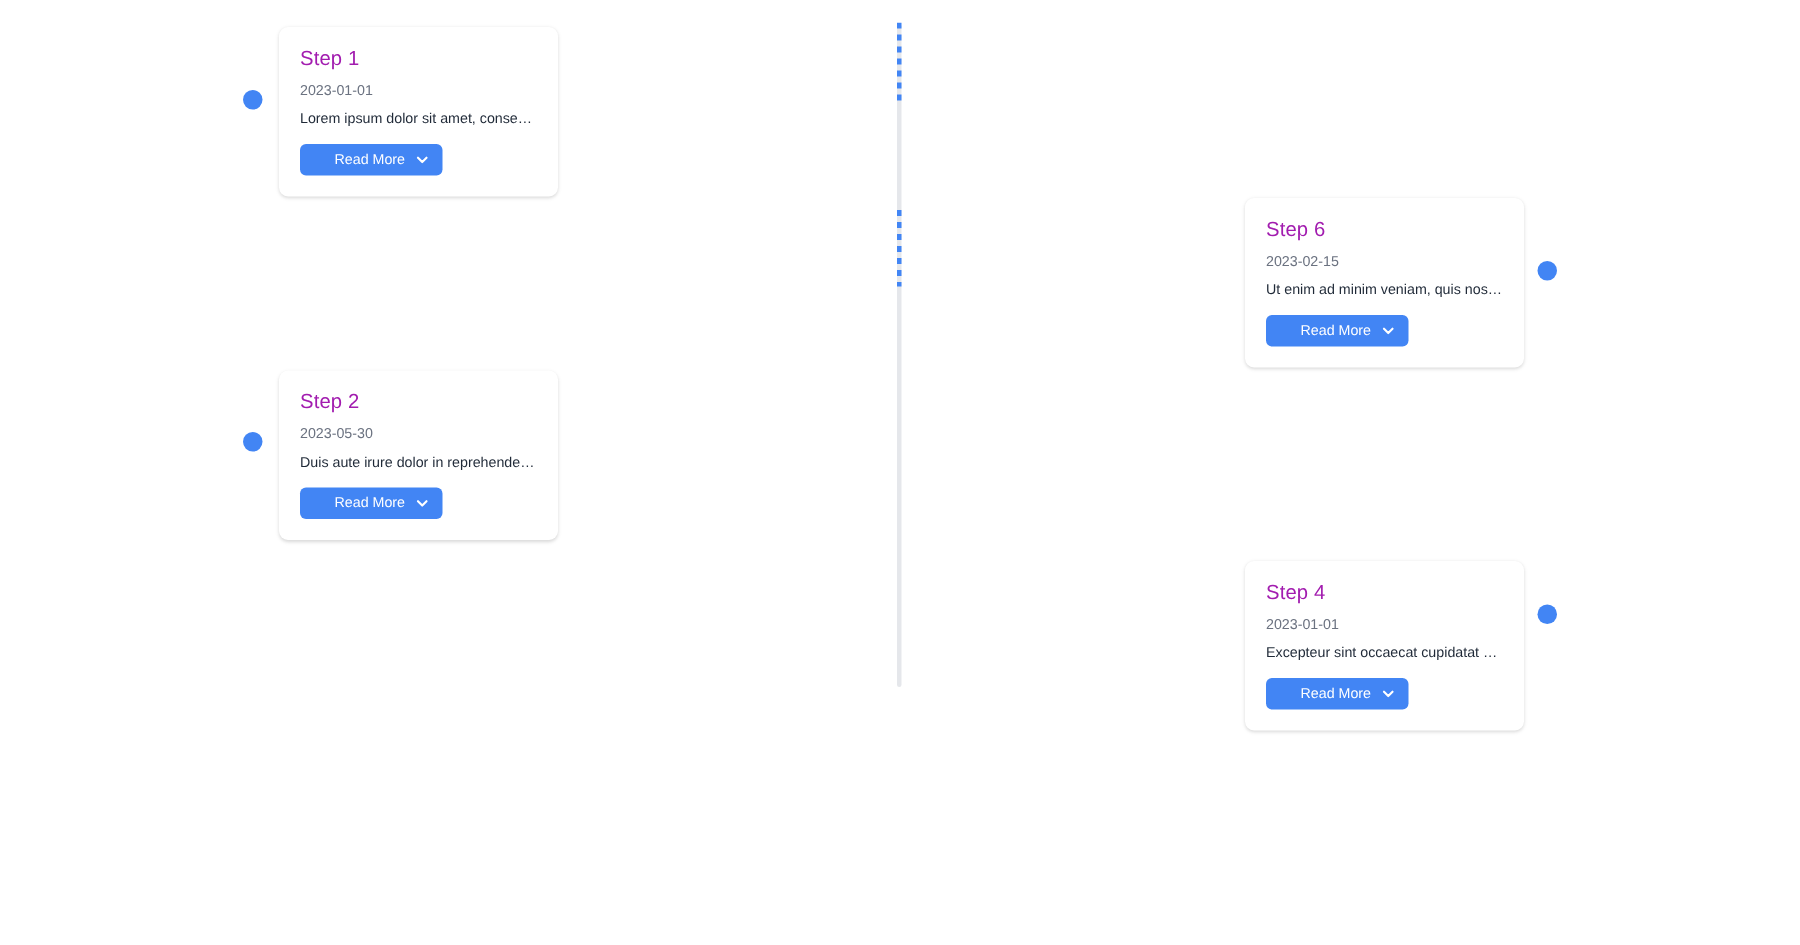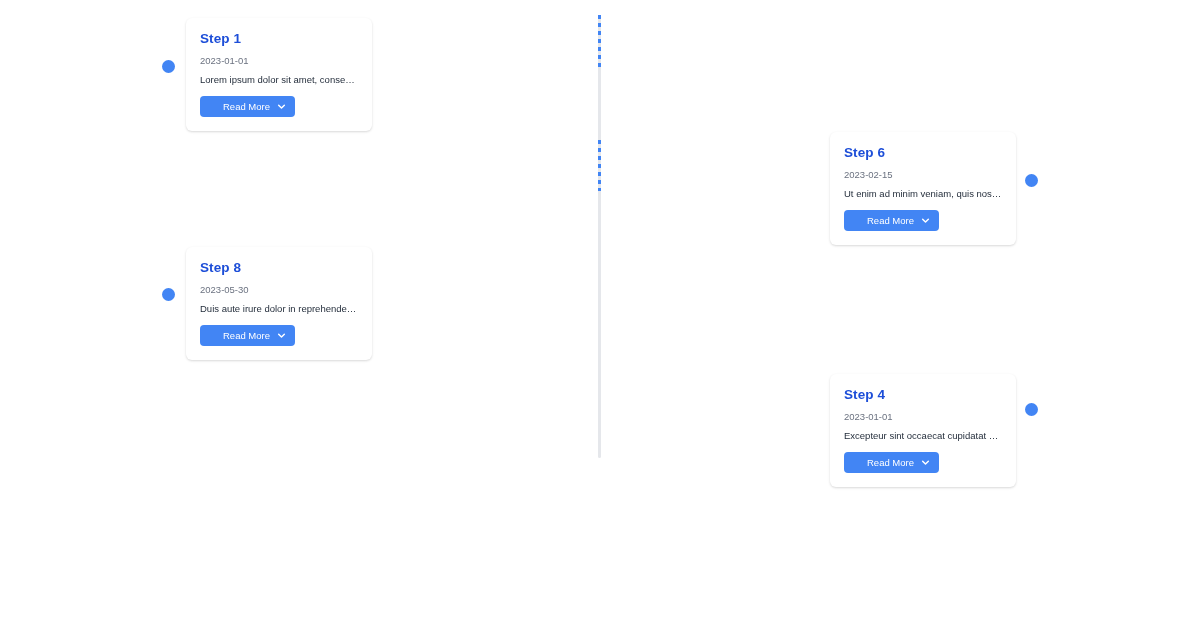--- a/index.html
+++ b/index.html
@@ -55,22 +55,22 @@
     background: #ffffff;
     border-radius: 6px;
     box-shadow: 0 1px 3px rgba(0,0,0,0.10), 0 1px 2px rgba(0,0,0,0.06);
     padding: 12px 14px 14px 14px;
     width: 186px;
   }
   .tl-item.right .tl-card { width: 186px; }
 
   .tl-title {
     font-size: 13.5px;
-    font-weight: bold;
-    color: #1d4ed8;
+    font-weight: normal;
+    color: #a21caf;
     line-height: 1.3;
     margin: 0 0 7px 0;
     letter-spacing: 0.1px;
   }
   .tl-date {
     font-size: 9.5px;
     color: #6b7280;
     line-height: 1.3;
     margin: 0 0 7px 0;
   }
@@ -169,21 +169,21 @@
               <path d="M2.2 4.2 L6 8 L9.8 4.2" stroke="#ffffff" stroke-width="1.9" stroke-linecap="round" stroke-linejoin="round"></path>
             </svg>
         </span>
       </button>
     </div>
   </div>
 
   <div class="tl-item left item-2">
     <div class="tl-dot"></div>
     <div class="tl-card">
-      <div class="tl-title">Step 8</div>
+      <div class="tl-title">Step 2</div>
       <div class="tl-date">2023-05-30</div>
       <div class="tl-desc">Duis aute irure dolor in reprehenderit i…</div>
       <button class="read-more-btn">
         <span>Read More</span>
         <span class="chev">
           <svg width="9" height="9" viewBox="0 0 12 12" fill="none">
               <path d="M2.2 4.2 L6 8 L9.8 4.2" stroke="#ffffff" stroke-width="1.9" stroke-linecap="round" stroke-linejoin="round"></path>
             </svg>
         </span>
       </button>

